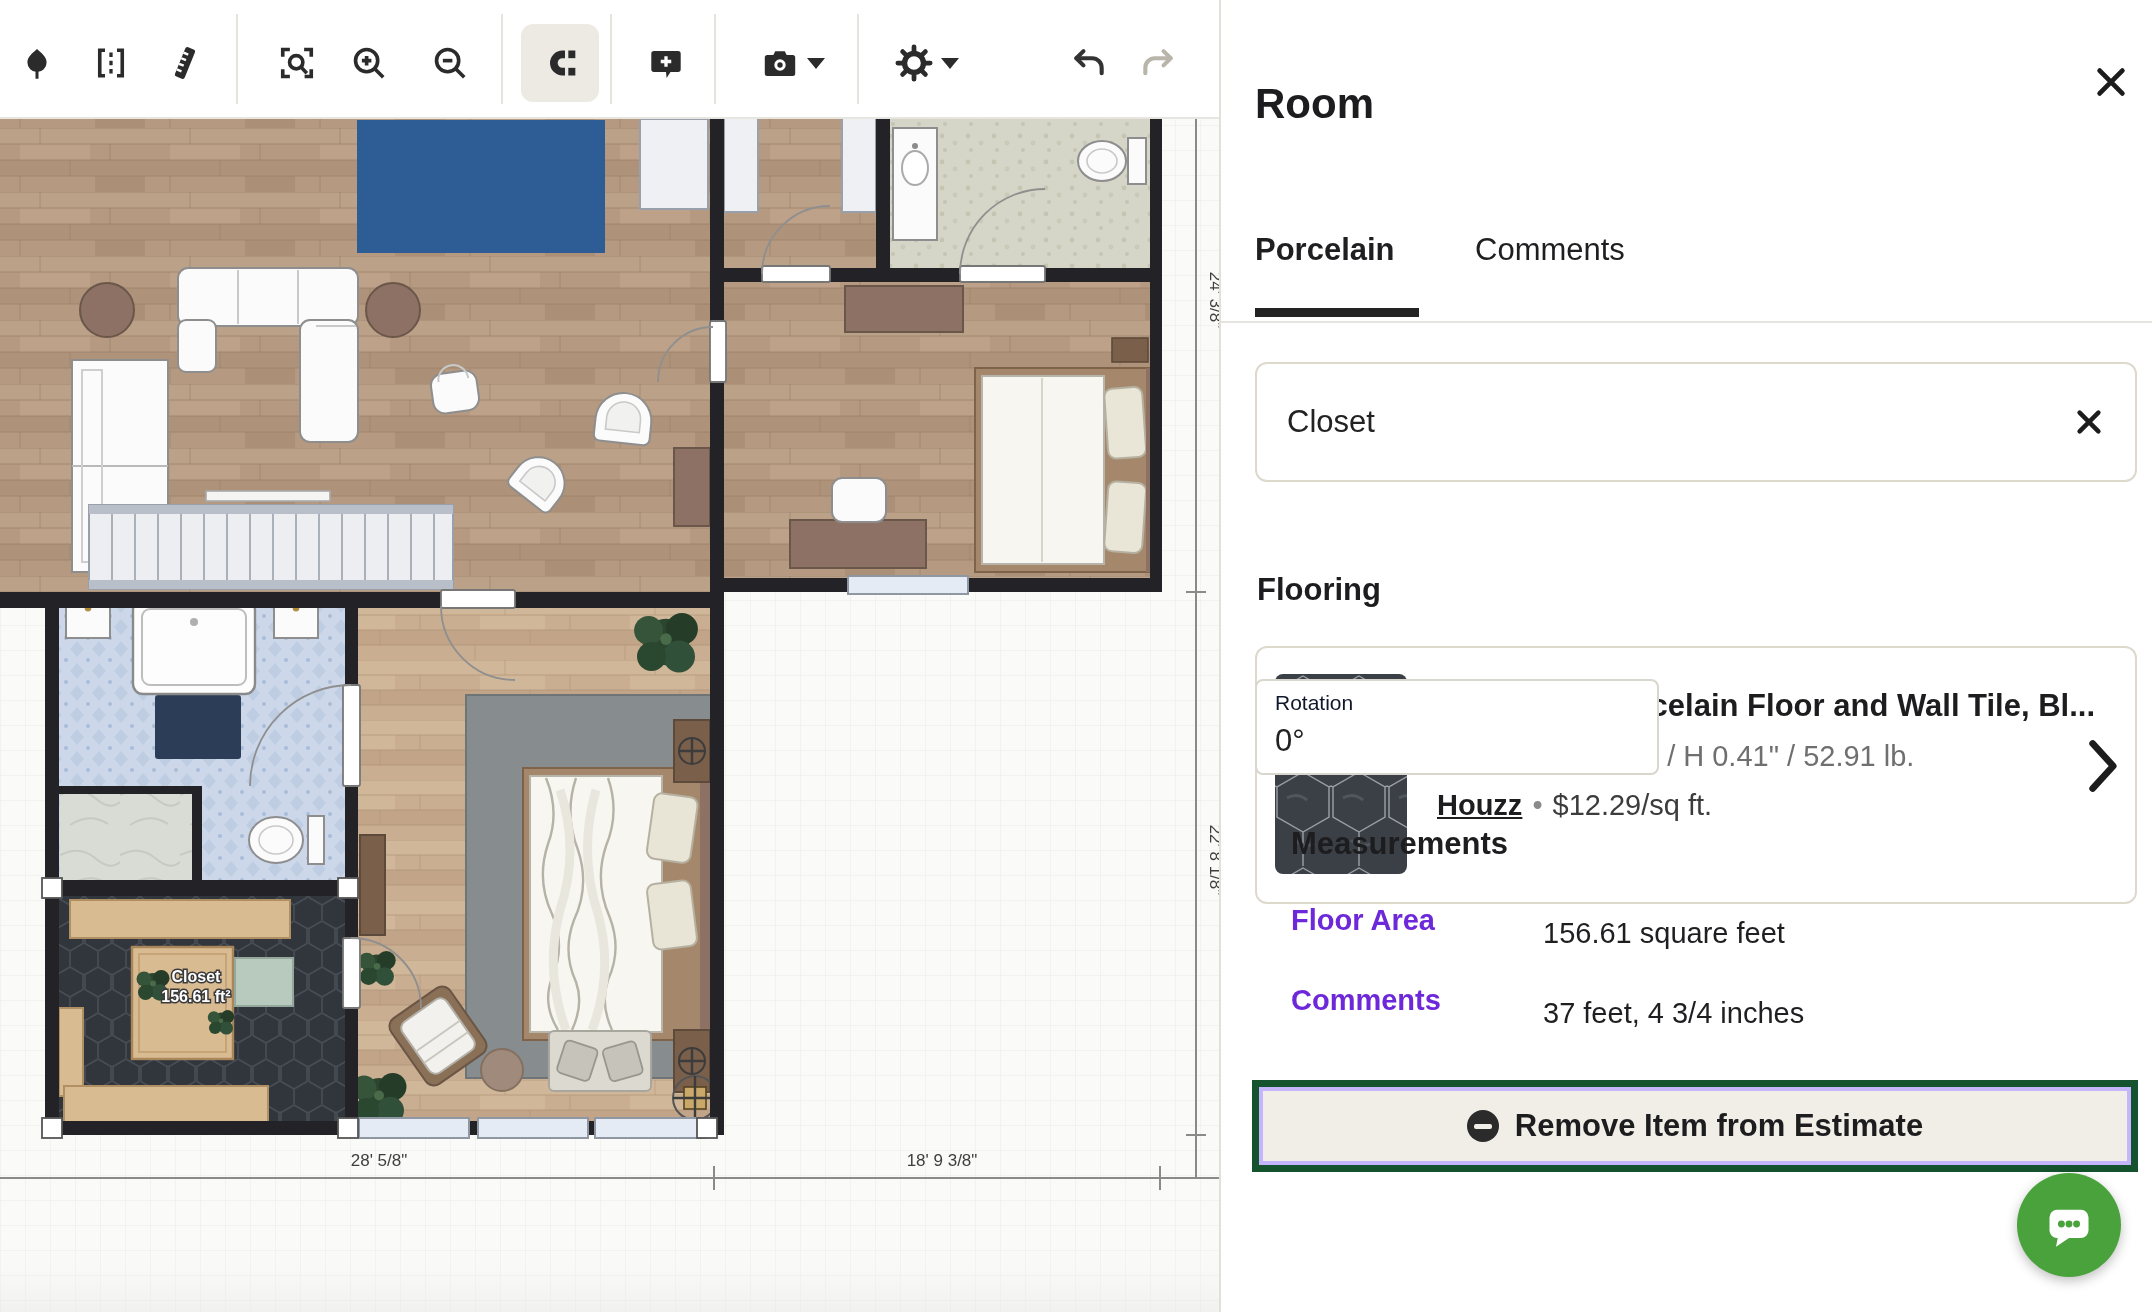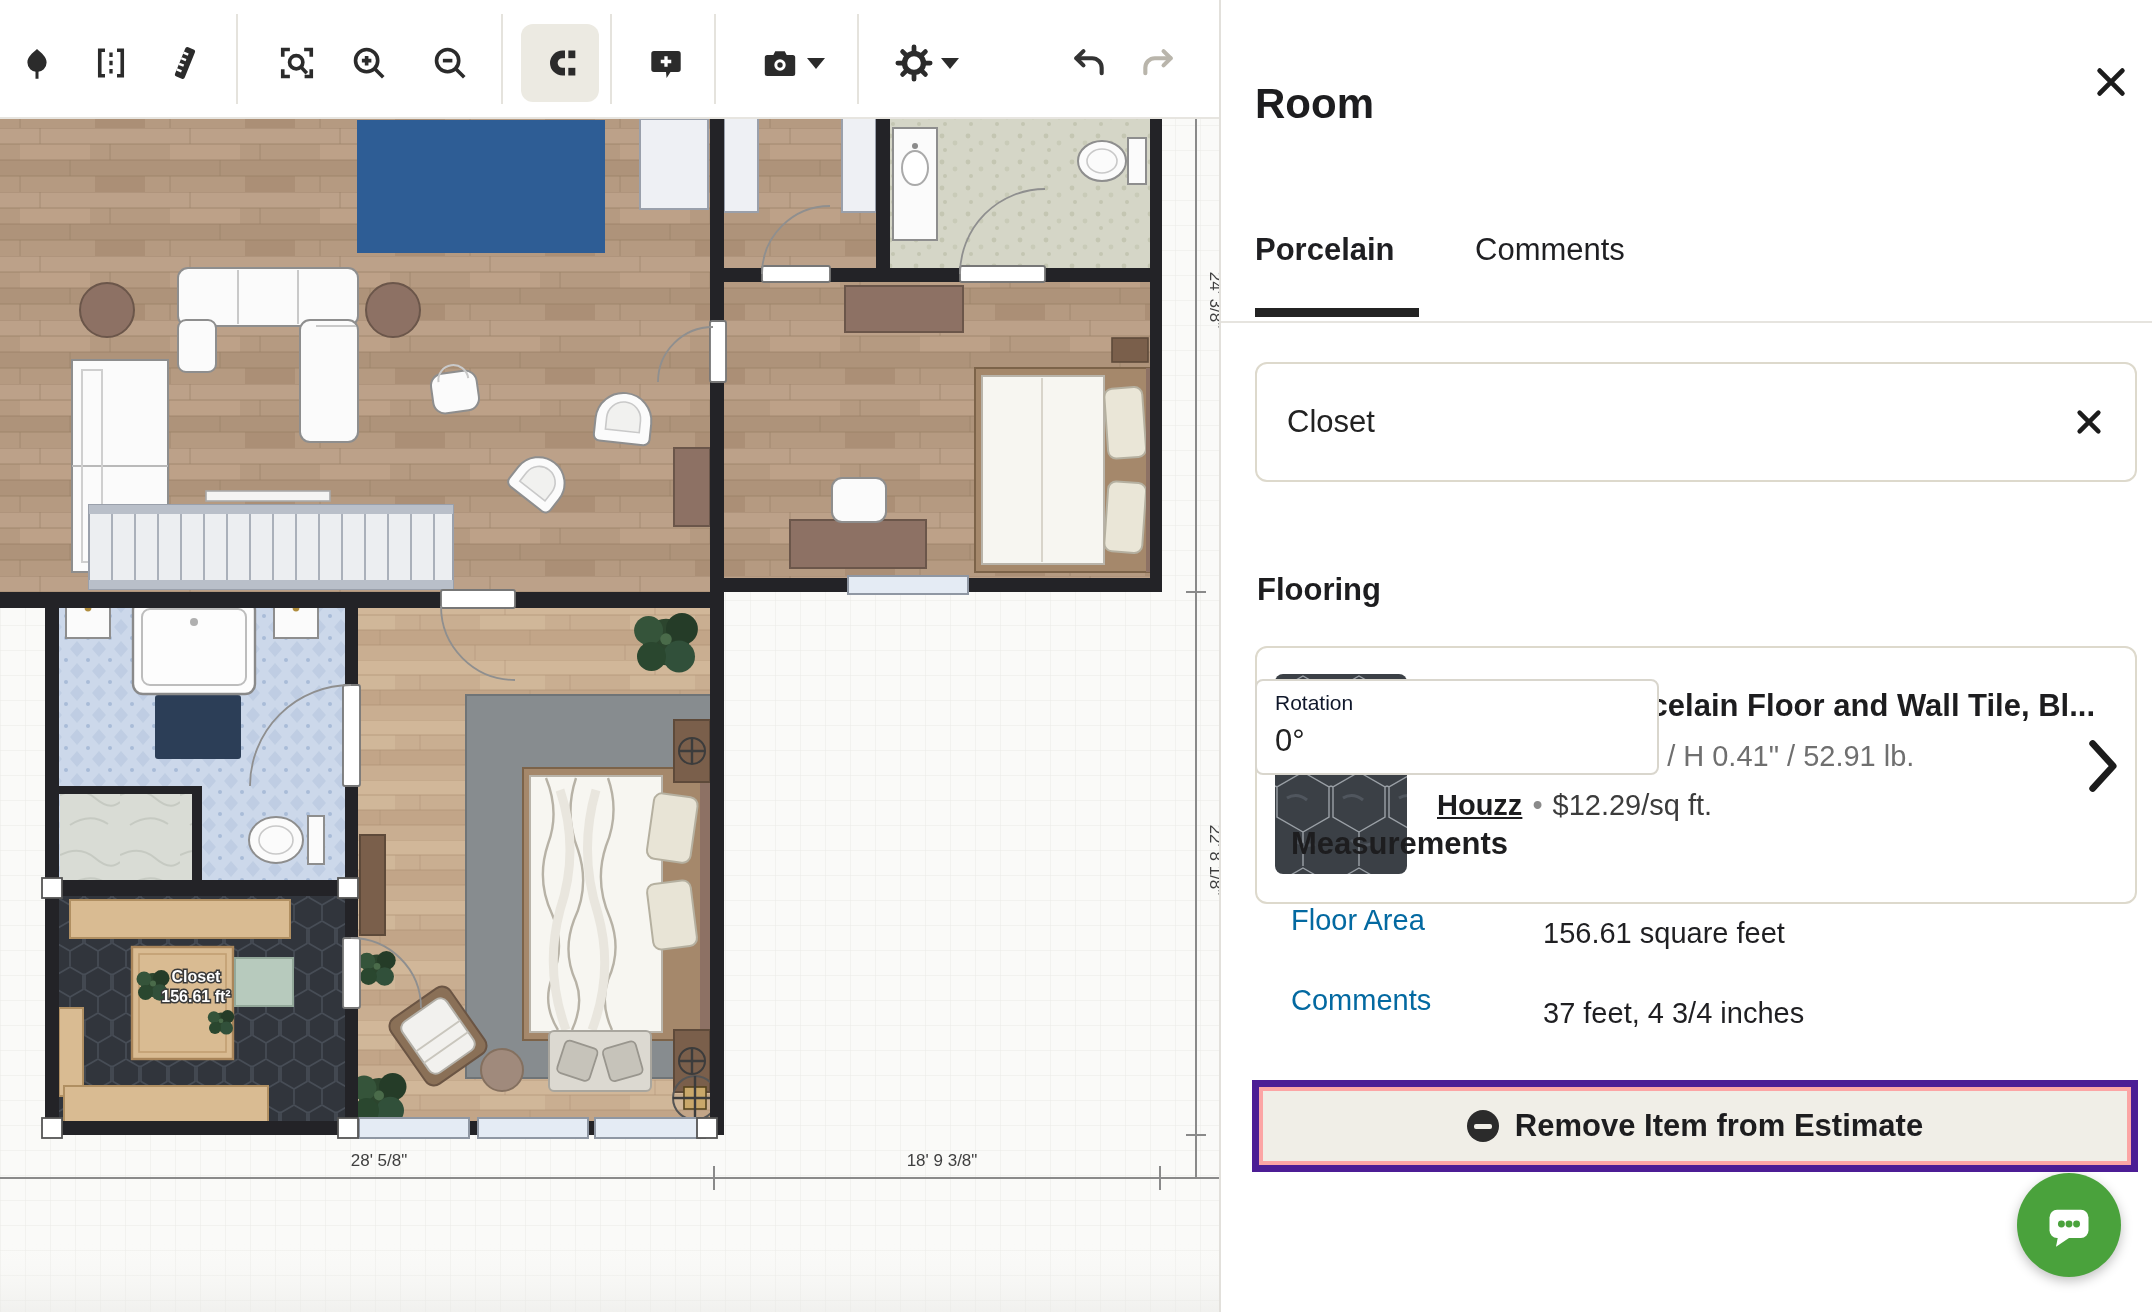--- a/index.html
+++ b/index.html
@@ -41,24 +41,24 @@
   .card .t3{font-size:29px;color:#3c3c3c;}
   .card .t3 .vendor{font-weight:700;color:#1d1d1f;text-decoration:underline;}
   .card .t3 .dot{color:#8a8a8a;padding:0 10px;}
   .chev{position:absolute;left:828px;top:90px;}
 
   .rotbox{left:34px;top:679px;width:404px;height:96px;border:2px solid #d9d6cd;border-radius:8px;box-sizing:border-box;background:#fff;}
   .rotbox .lab{position:absolute;left:18px;top:10px;font-size:21px;color:#0f172a;}
   .rotbox .val{position:absolute;left:18px;top:42px;font-size:31px;color:#222;}
 
   #meas-h{left:70px;top:826px;}
-  .mrow-label{font-size:29px;color:#0369a1;}
+  .mrow-label{font-size:29px;color:#6d28d9;font-weight:bold;}
   .mrow-value{font-size:29px;color:#1f1f22;margin-top:13px;}
 
-  #remove-wrap{left:31px;top:1080px;width:886px;height:92px;border:7px solid #4c1d95;background:#fca5a5;box-sizing:border-box;padding:4px;}
+  #remove-wrap{left:31px;top:1080px;width:886px;height:92px;border:7px solid #14532d;background:#c4b5fd;box-sizing:border-box;padding:4px;}
   #remove-btn{width:100%;height:100%;background:#f0eee7;display:flex;align-items:center;justify-content:center;gap:16px;cursor:pointer;}
   #remove-btn .minus{width:32px;height:32px;border-radius:50%;background:#2b2b2b;position:relative;flex:0 0 auto;}
   #remove-btn .minus::after{content:"";position:absolute;left:7px;top:14px;width:18px;height:5px;background:#f0eee7;border-radius:2px;}
   #remove-btn .lbl{font-size:31px;font-weight:700;color:#1d1d1f;}
 
   #chat-fab{left:2017px;top:1173px;width:104px;height:104px;border-radius:50%;background:#4aa23c;box-shadow:0 4px 12px rgba(0,0,0,.25);display:flex;align-items:center;justify-content:center;cursor:pointer;}
 </style>
 </head>
 <body>
 

